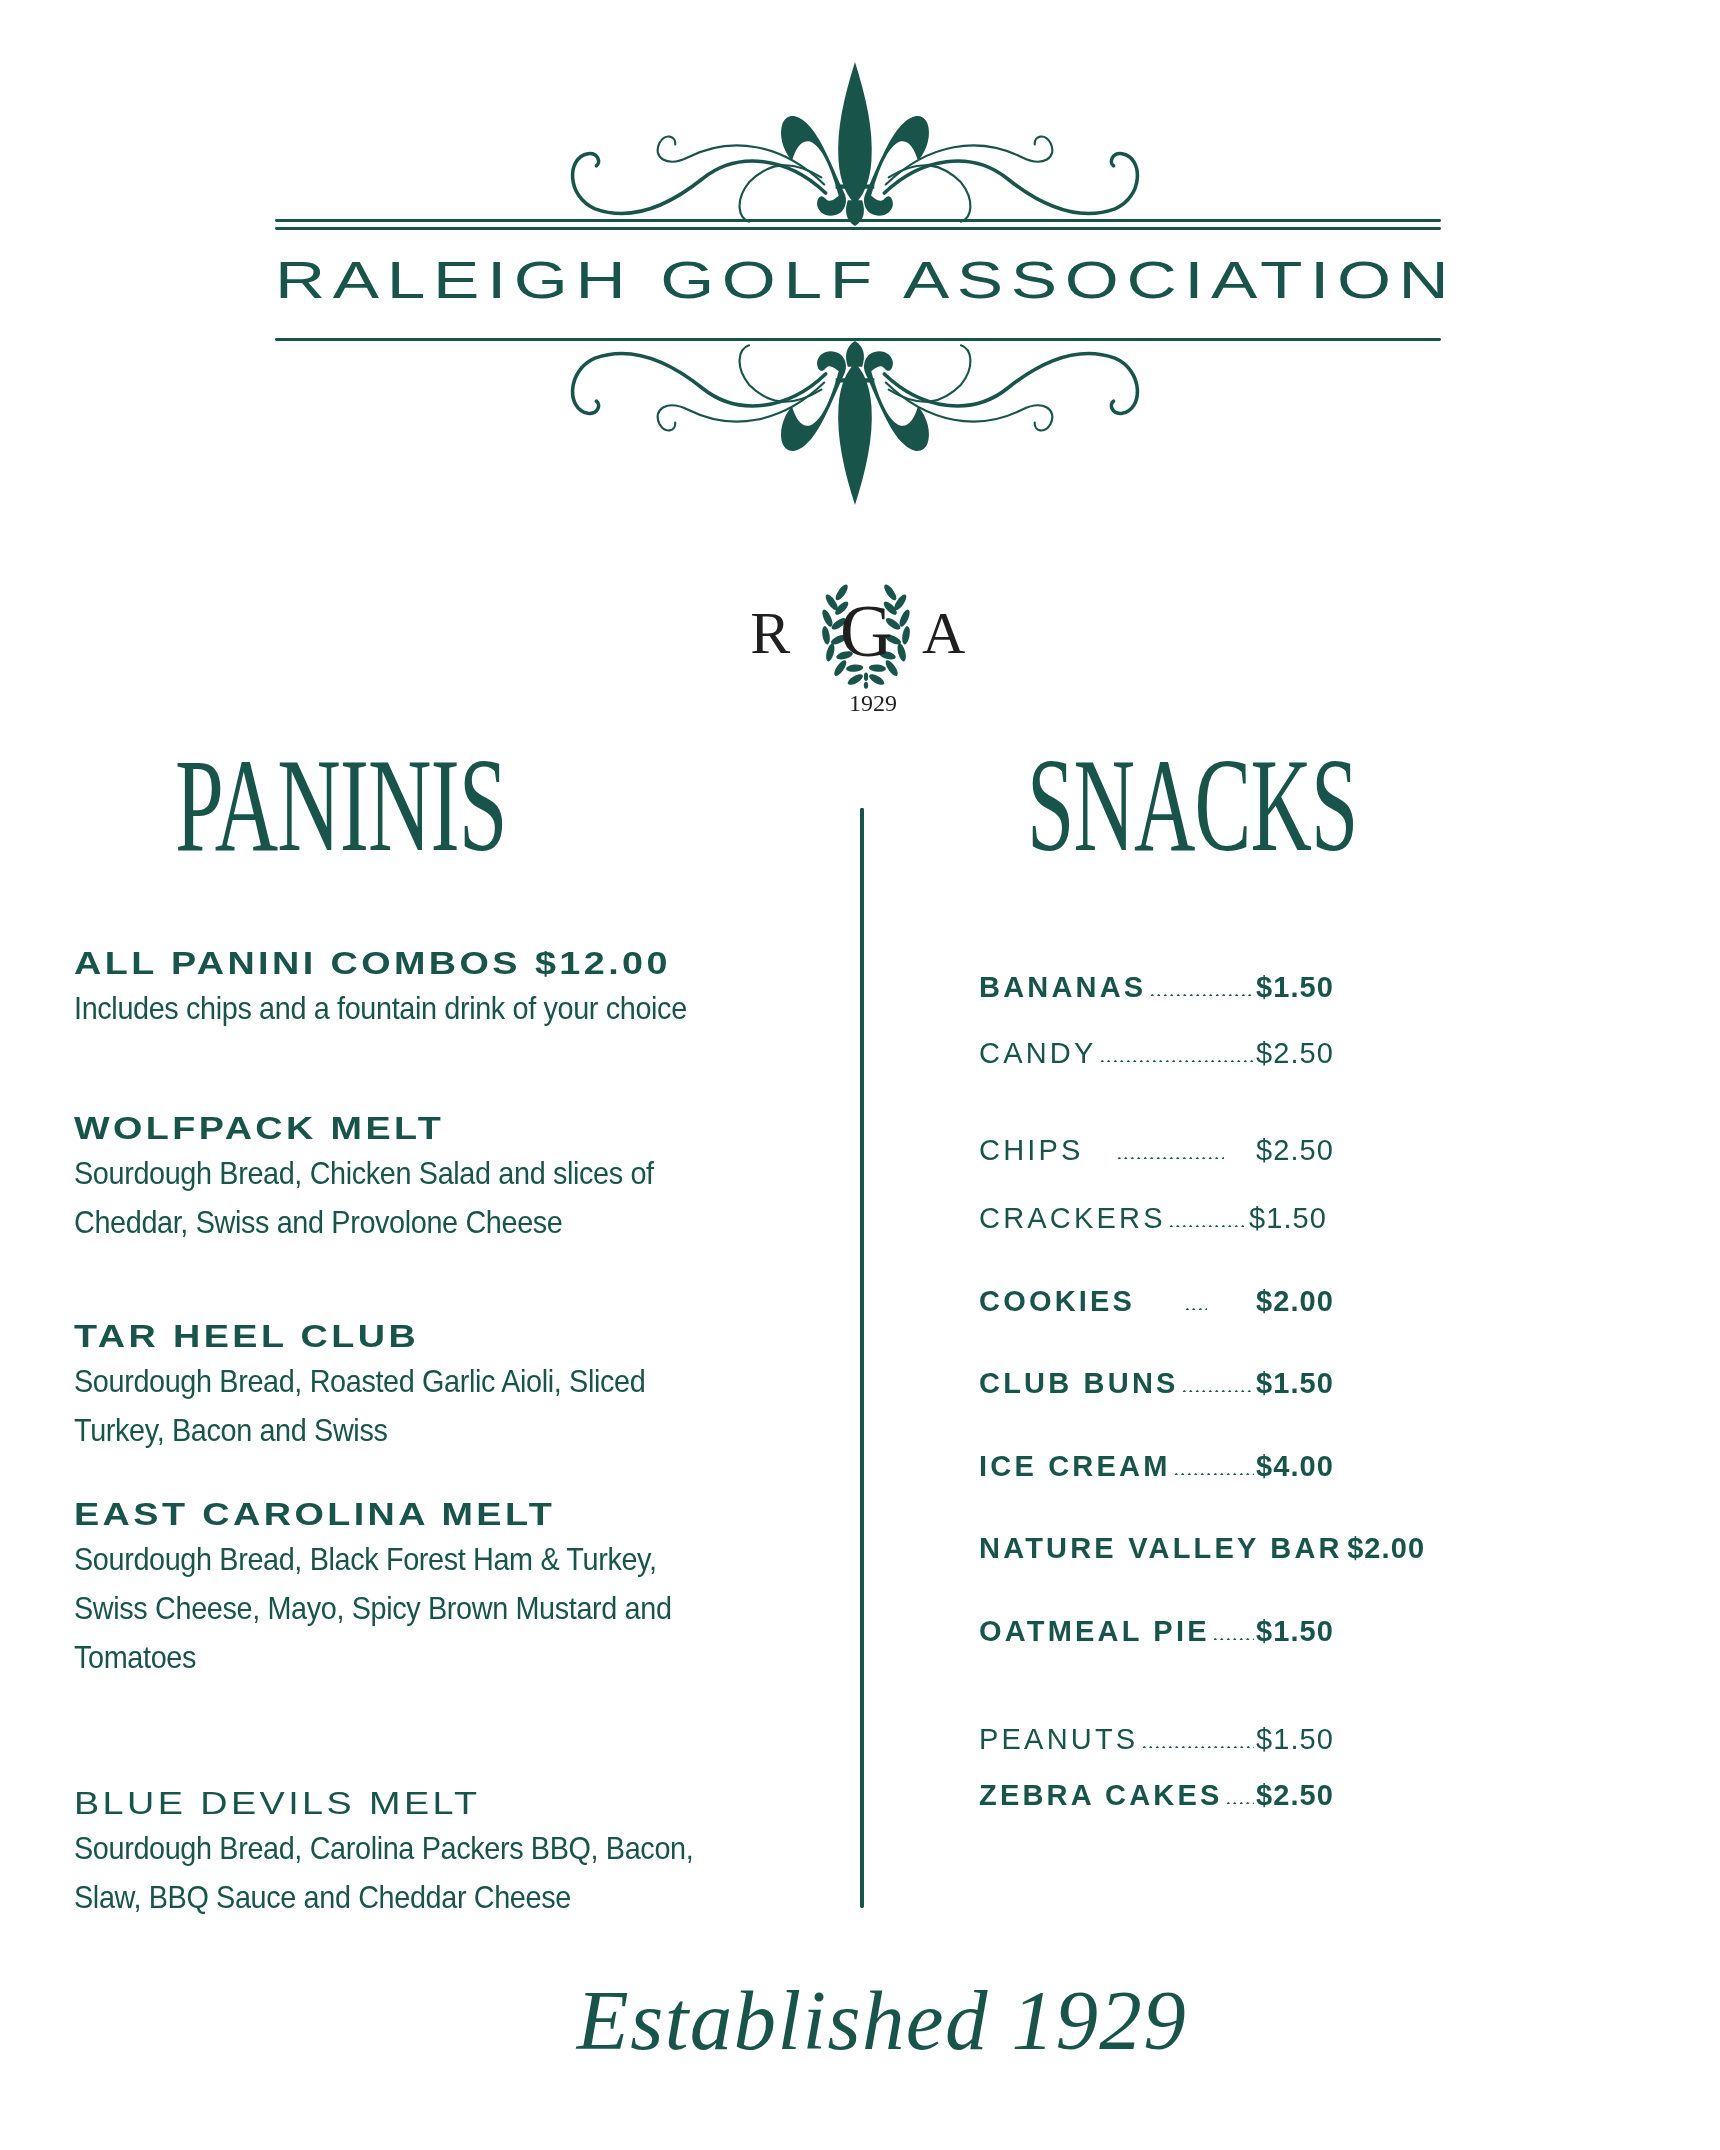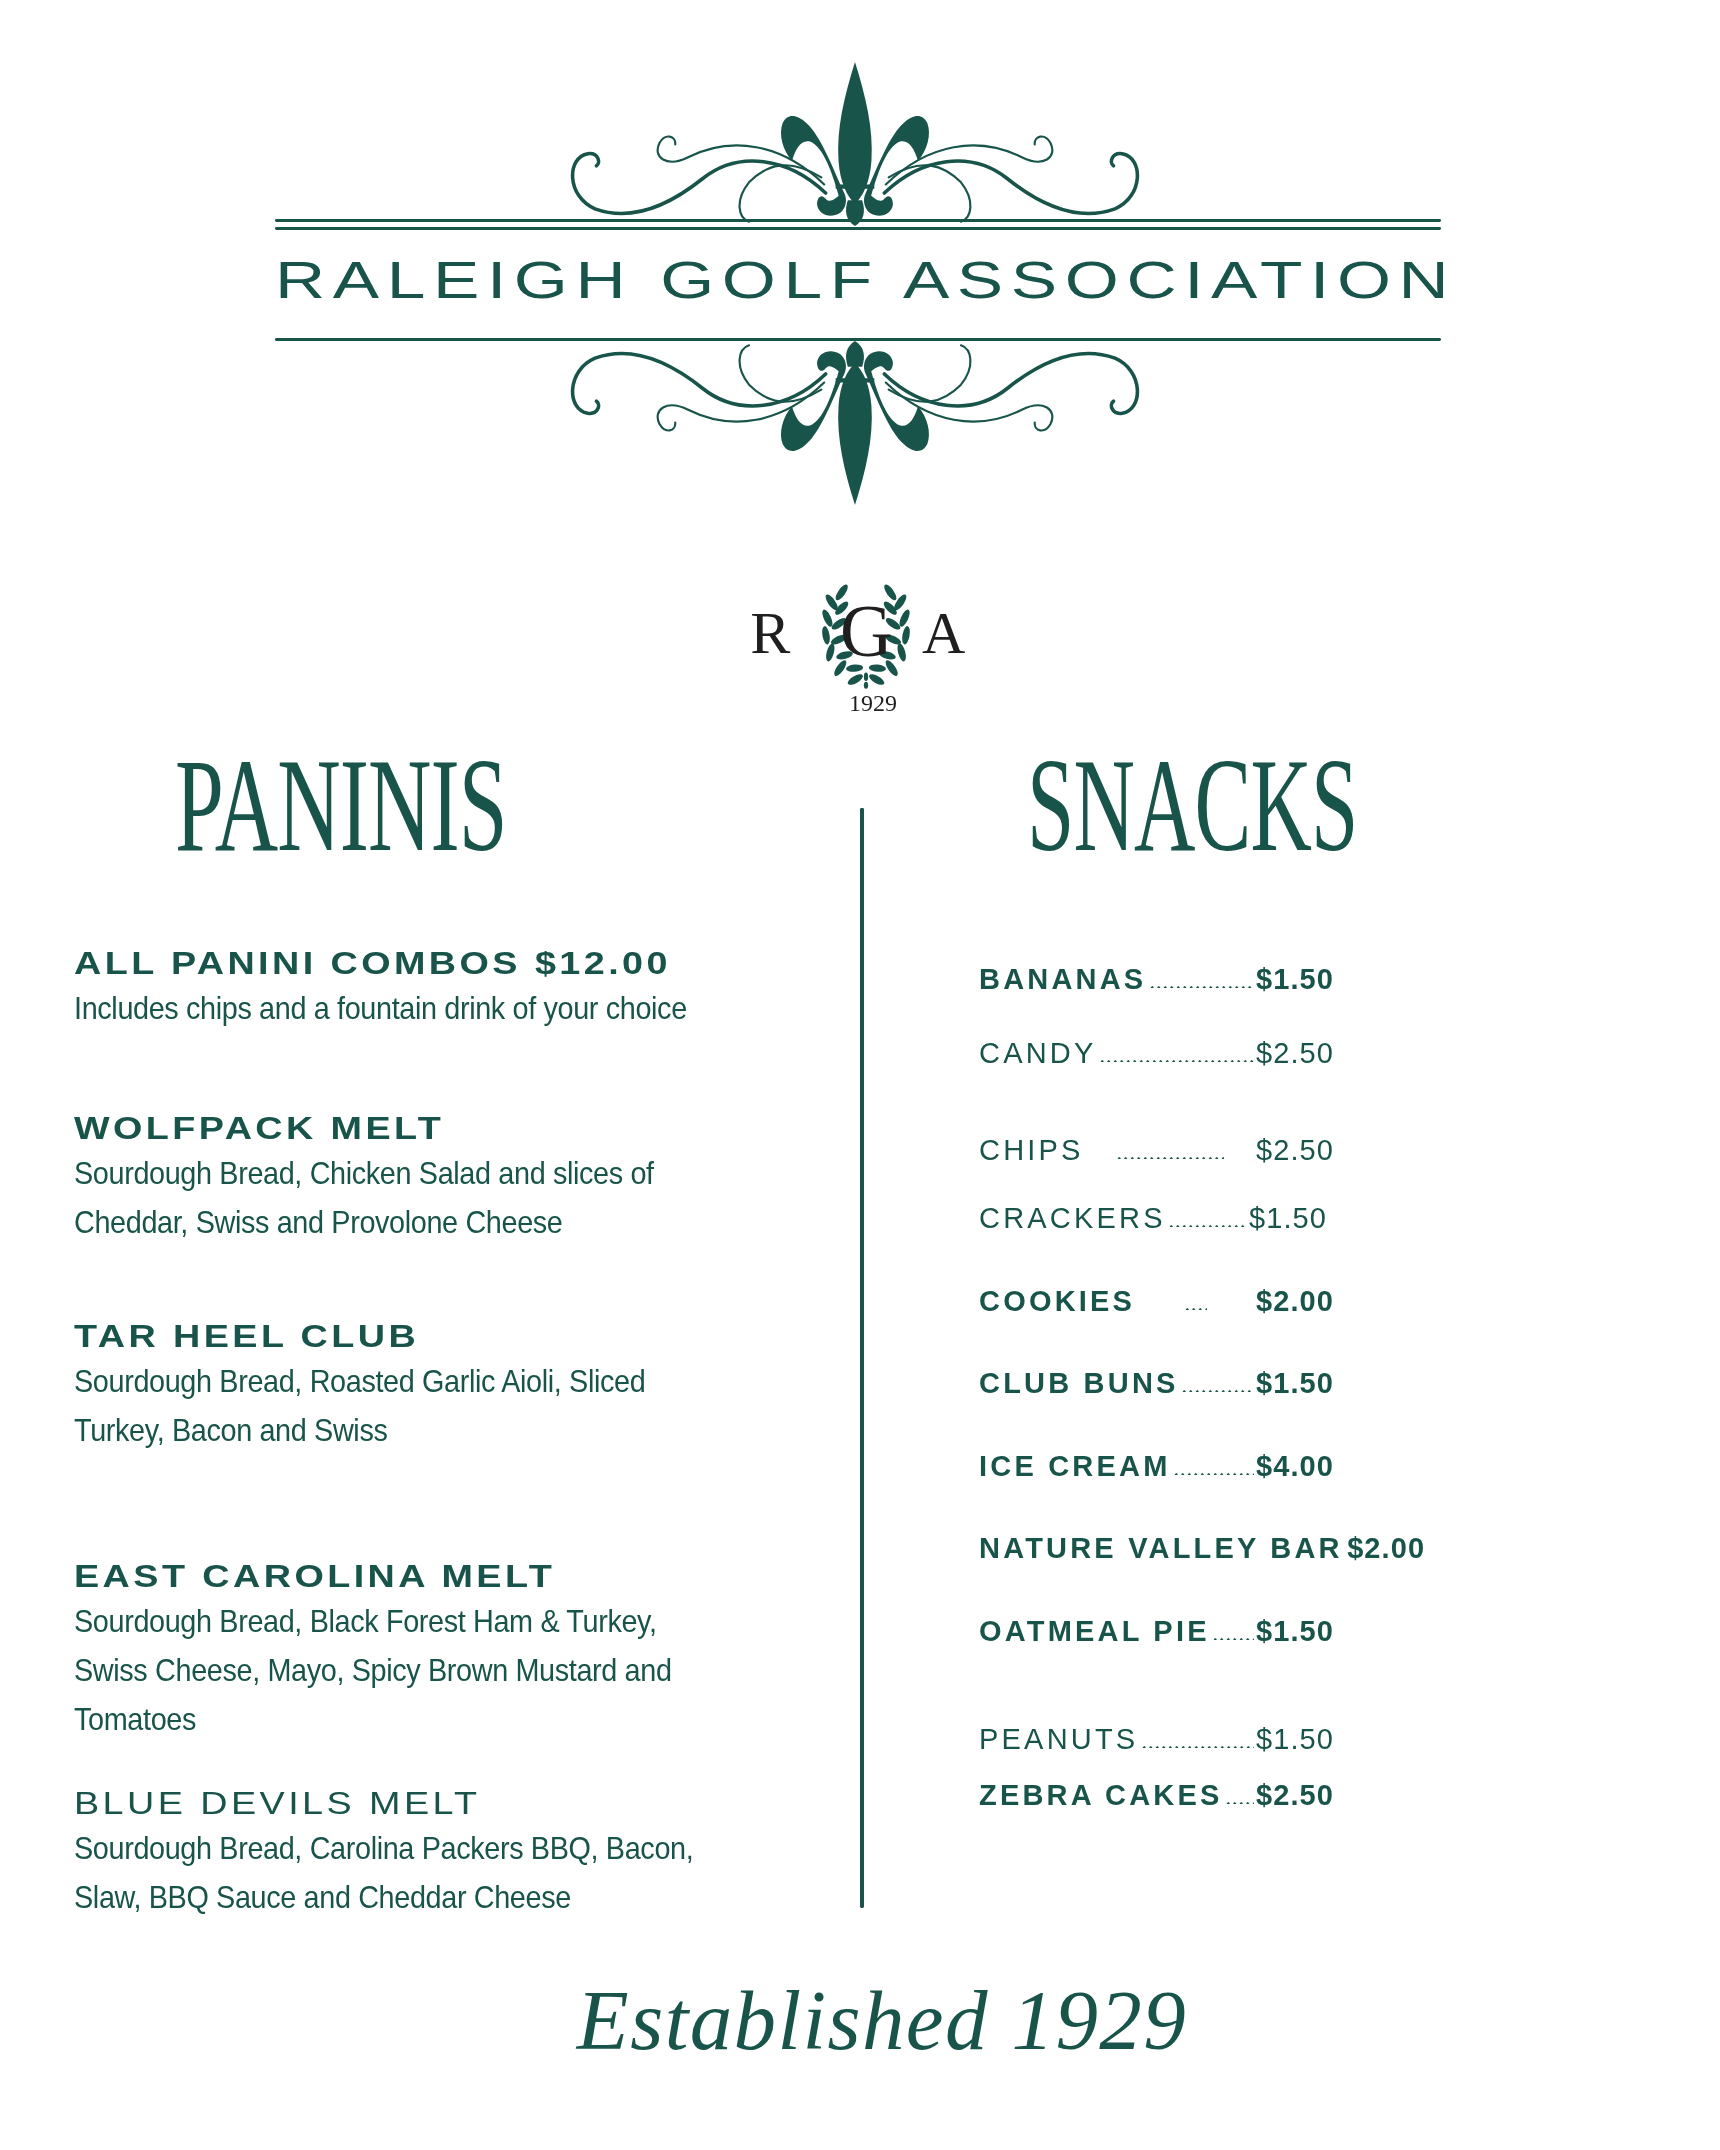--- a/index.html
+++ b/index.html
@@ -175,35 +175,35 @@
   <span class="desc" style="margin-top:2.9px;">Sourdough Bread, Chicken Salad and slices of</span>
   <span class="desc" style="margin-top:0;">Cheddar, Swiss and Provolone Cheese</span>
 </div>
 
 <div class="panini" style="top:1318px;">
   <span class="name bold">TAR HEEL CLUB</span>
   <span class="desc" style="margin-top:2.9px;">Sourdough Bread, Roasted Garlic Aioli, Sliced</span>
   <span class="desc" style="margin-top:0;">Turkey, Bacon and Swiss</span>
 </div>
 
-<div class="panini" style="top:1558px;">
+<div class="panini" style="top:1496px;">
   <span class="name bold">EAST CAROLINA MELT</span>
   <span class="desc" style="margin-top:2.9px;">Sourdough Bread, Black Forest Ham &amp; Turkey,</span>
   <span class="desc" style="margin-top:0;">Swiss Cheese, Mayo, Spicy Brown Mustard and</span>
   <span class="desc" style="margin-top:0;">Tomatoes</span>
 </div>
 
 <div class="panini" style="top:1785px;">
   <span class="name">BLUE DEVILS MELT</span>
   <span class="desc" style="margin-top:2.9px;">Sourdough Bread, Carolina Packers BBQ, Bacon,</span>
   <span class="desc" style="margin-top:0;">Slaw, BBQ Sauce and Cheddar Cheese</span>
 </div>
 
 <div class="snacks">
-  <div class="snack-row bold" style="top:8px;justify-content:flex-end;">
+  <div class="snack-row bold" style="top:16px;justify-content:flex-end;">
     <span class="sname">BANANAS</span>
     <span class="dots"></span>
     <span class="sprice">$1.50</span>
   </div>
   <div class="snack-row" style="top:82px;">
     <span class="sname">CANDY</span>
     <span class="dots"></span>
     <span class="sprice">$2.50</span>
   </div>
   <div class="snack-row" style="top:179px;gap:30px;">

